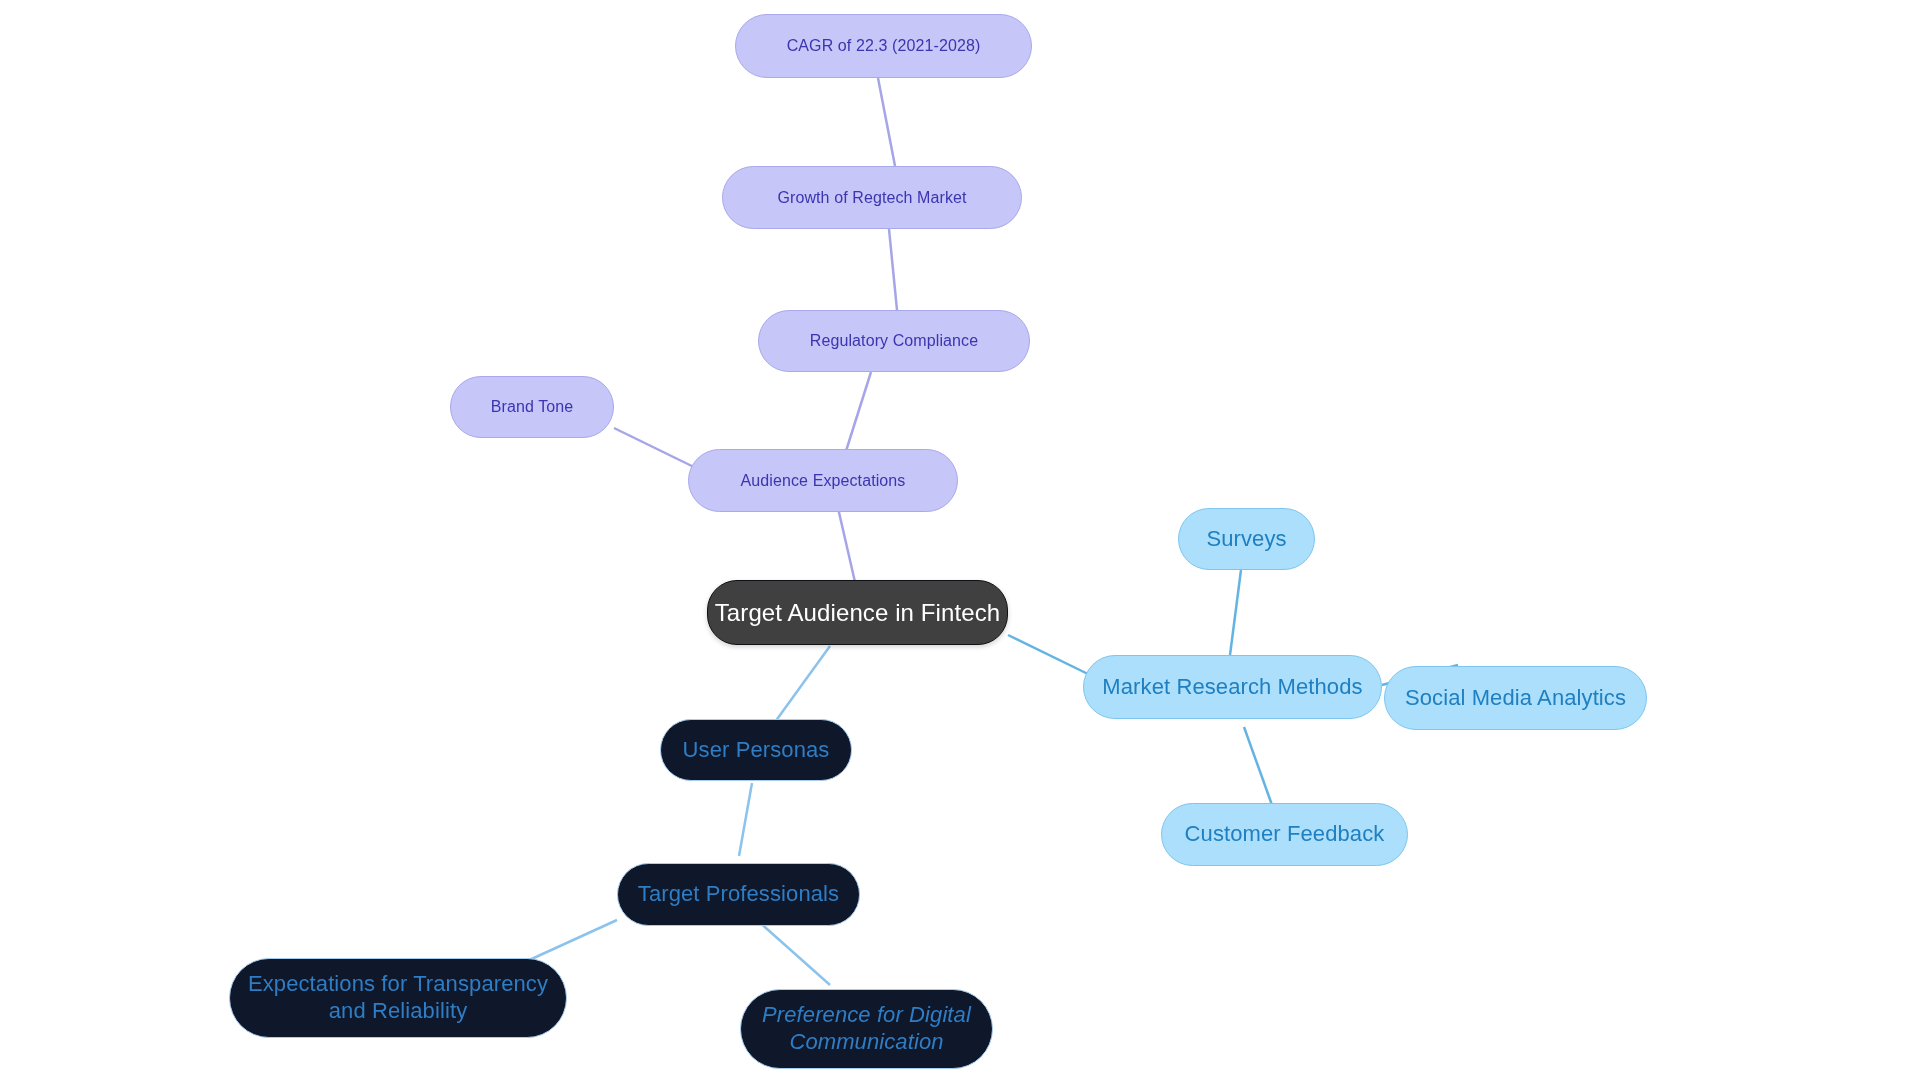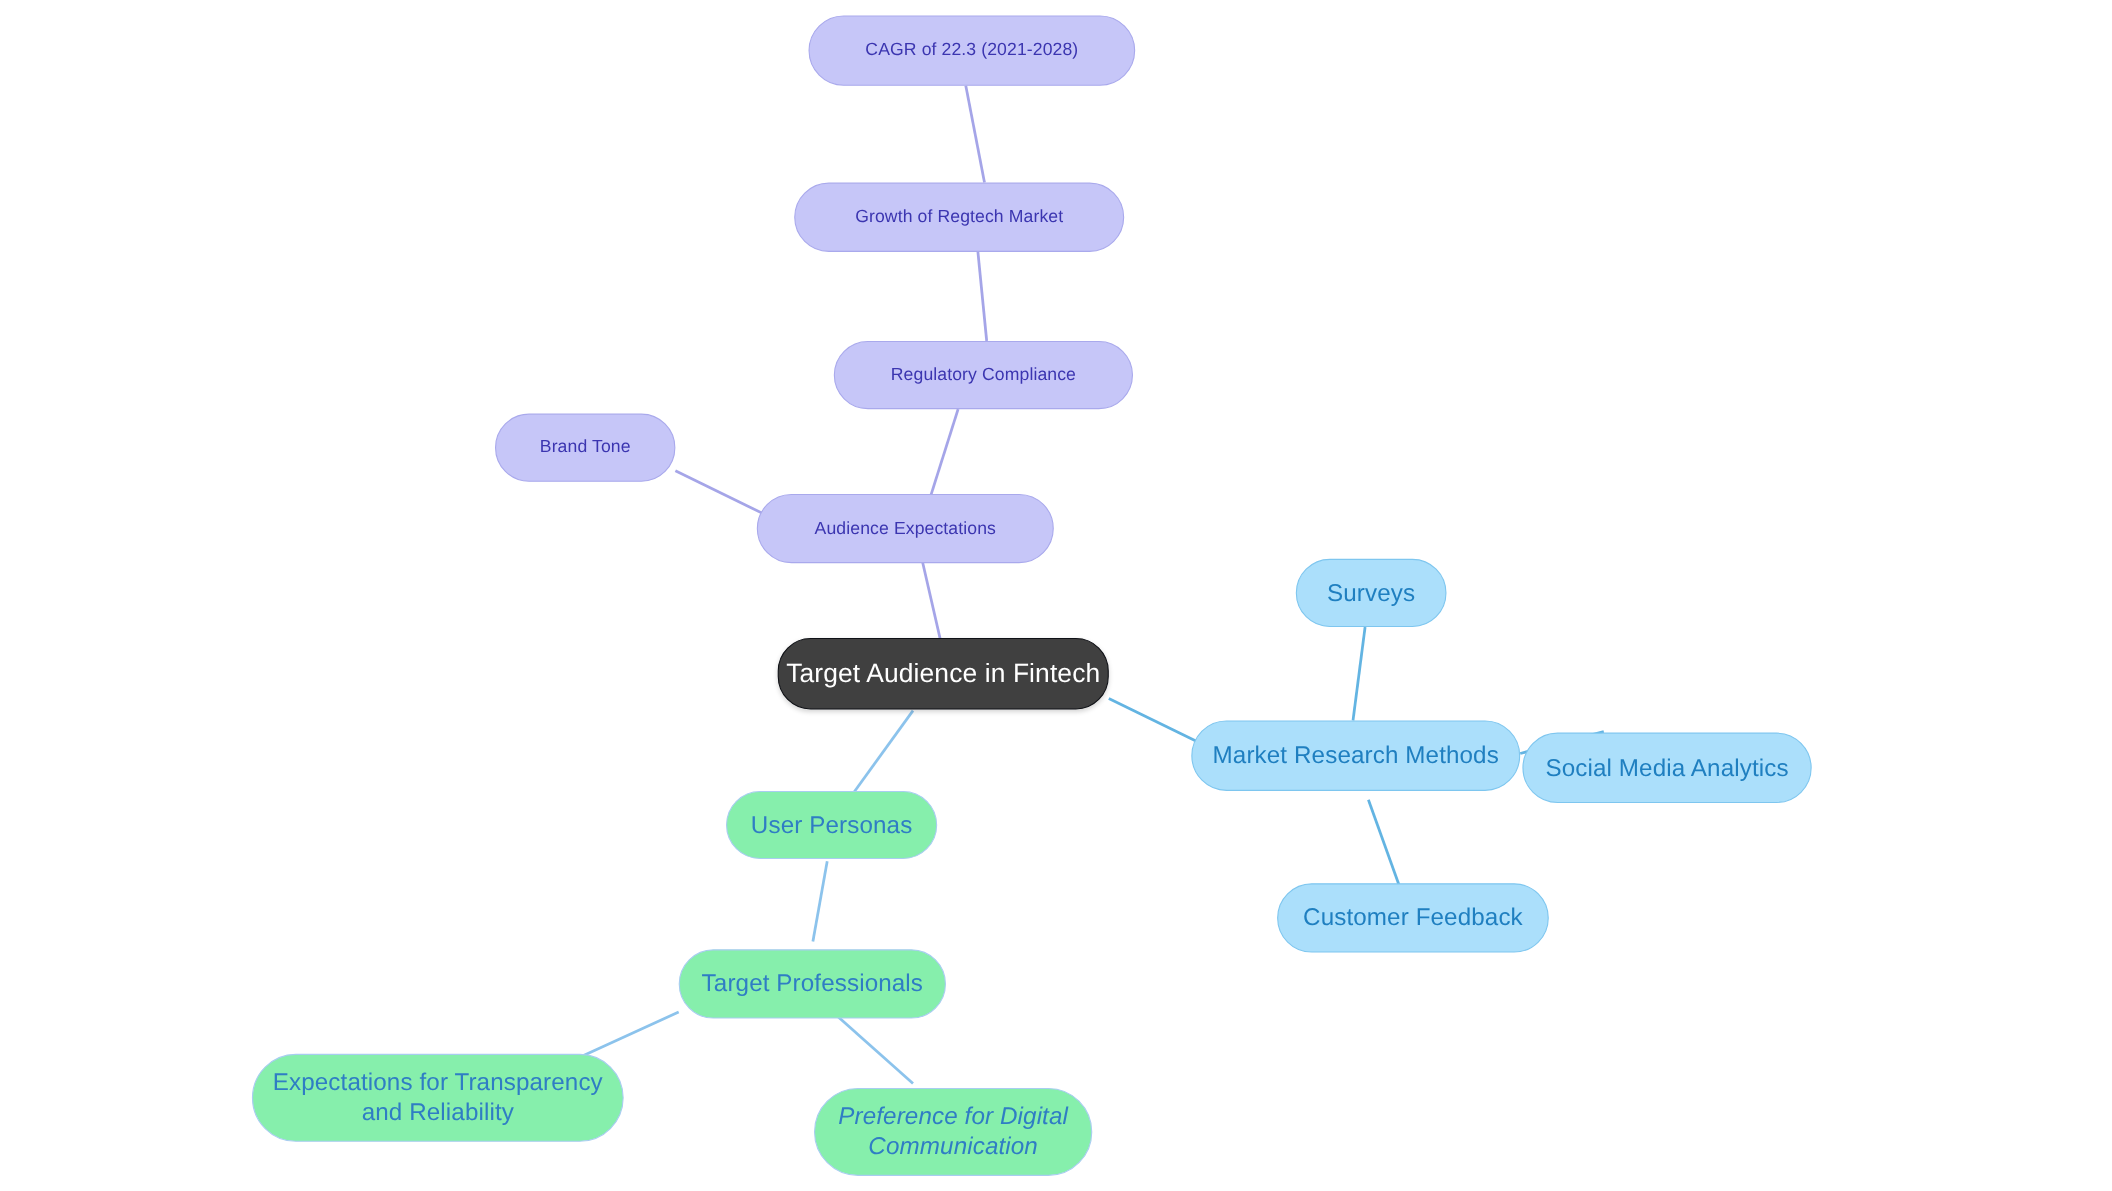--- a/index.html
+++ b/index.html
@@ -57,21 +57,21 @@
     color: #3b35b0;
     font-size: 16px;
   }
   .node-blue {
     background: #abdffb;
     border-color: #7ec6ef;
     color: #1f7fc0;
     font-size: 22px;
   }
   .node-lightblue {
-    background: #86efac;
+    background: #0f172a;
     border-color: #a8cdf0;
     color: #2f7dc4;
     font-size: 22px;
   }
 </style>
 </head>
 <body>
 
 <div id="canvas">
 

